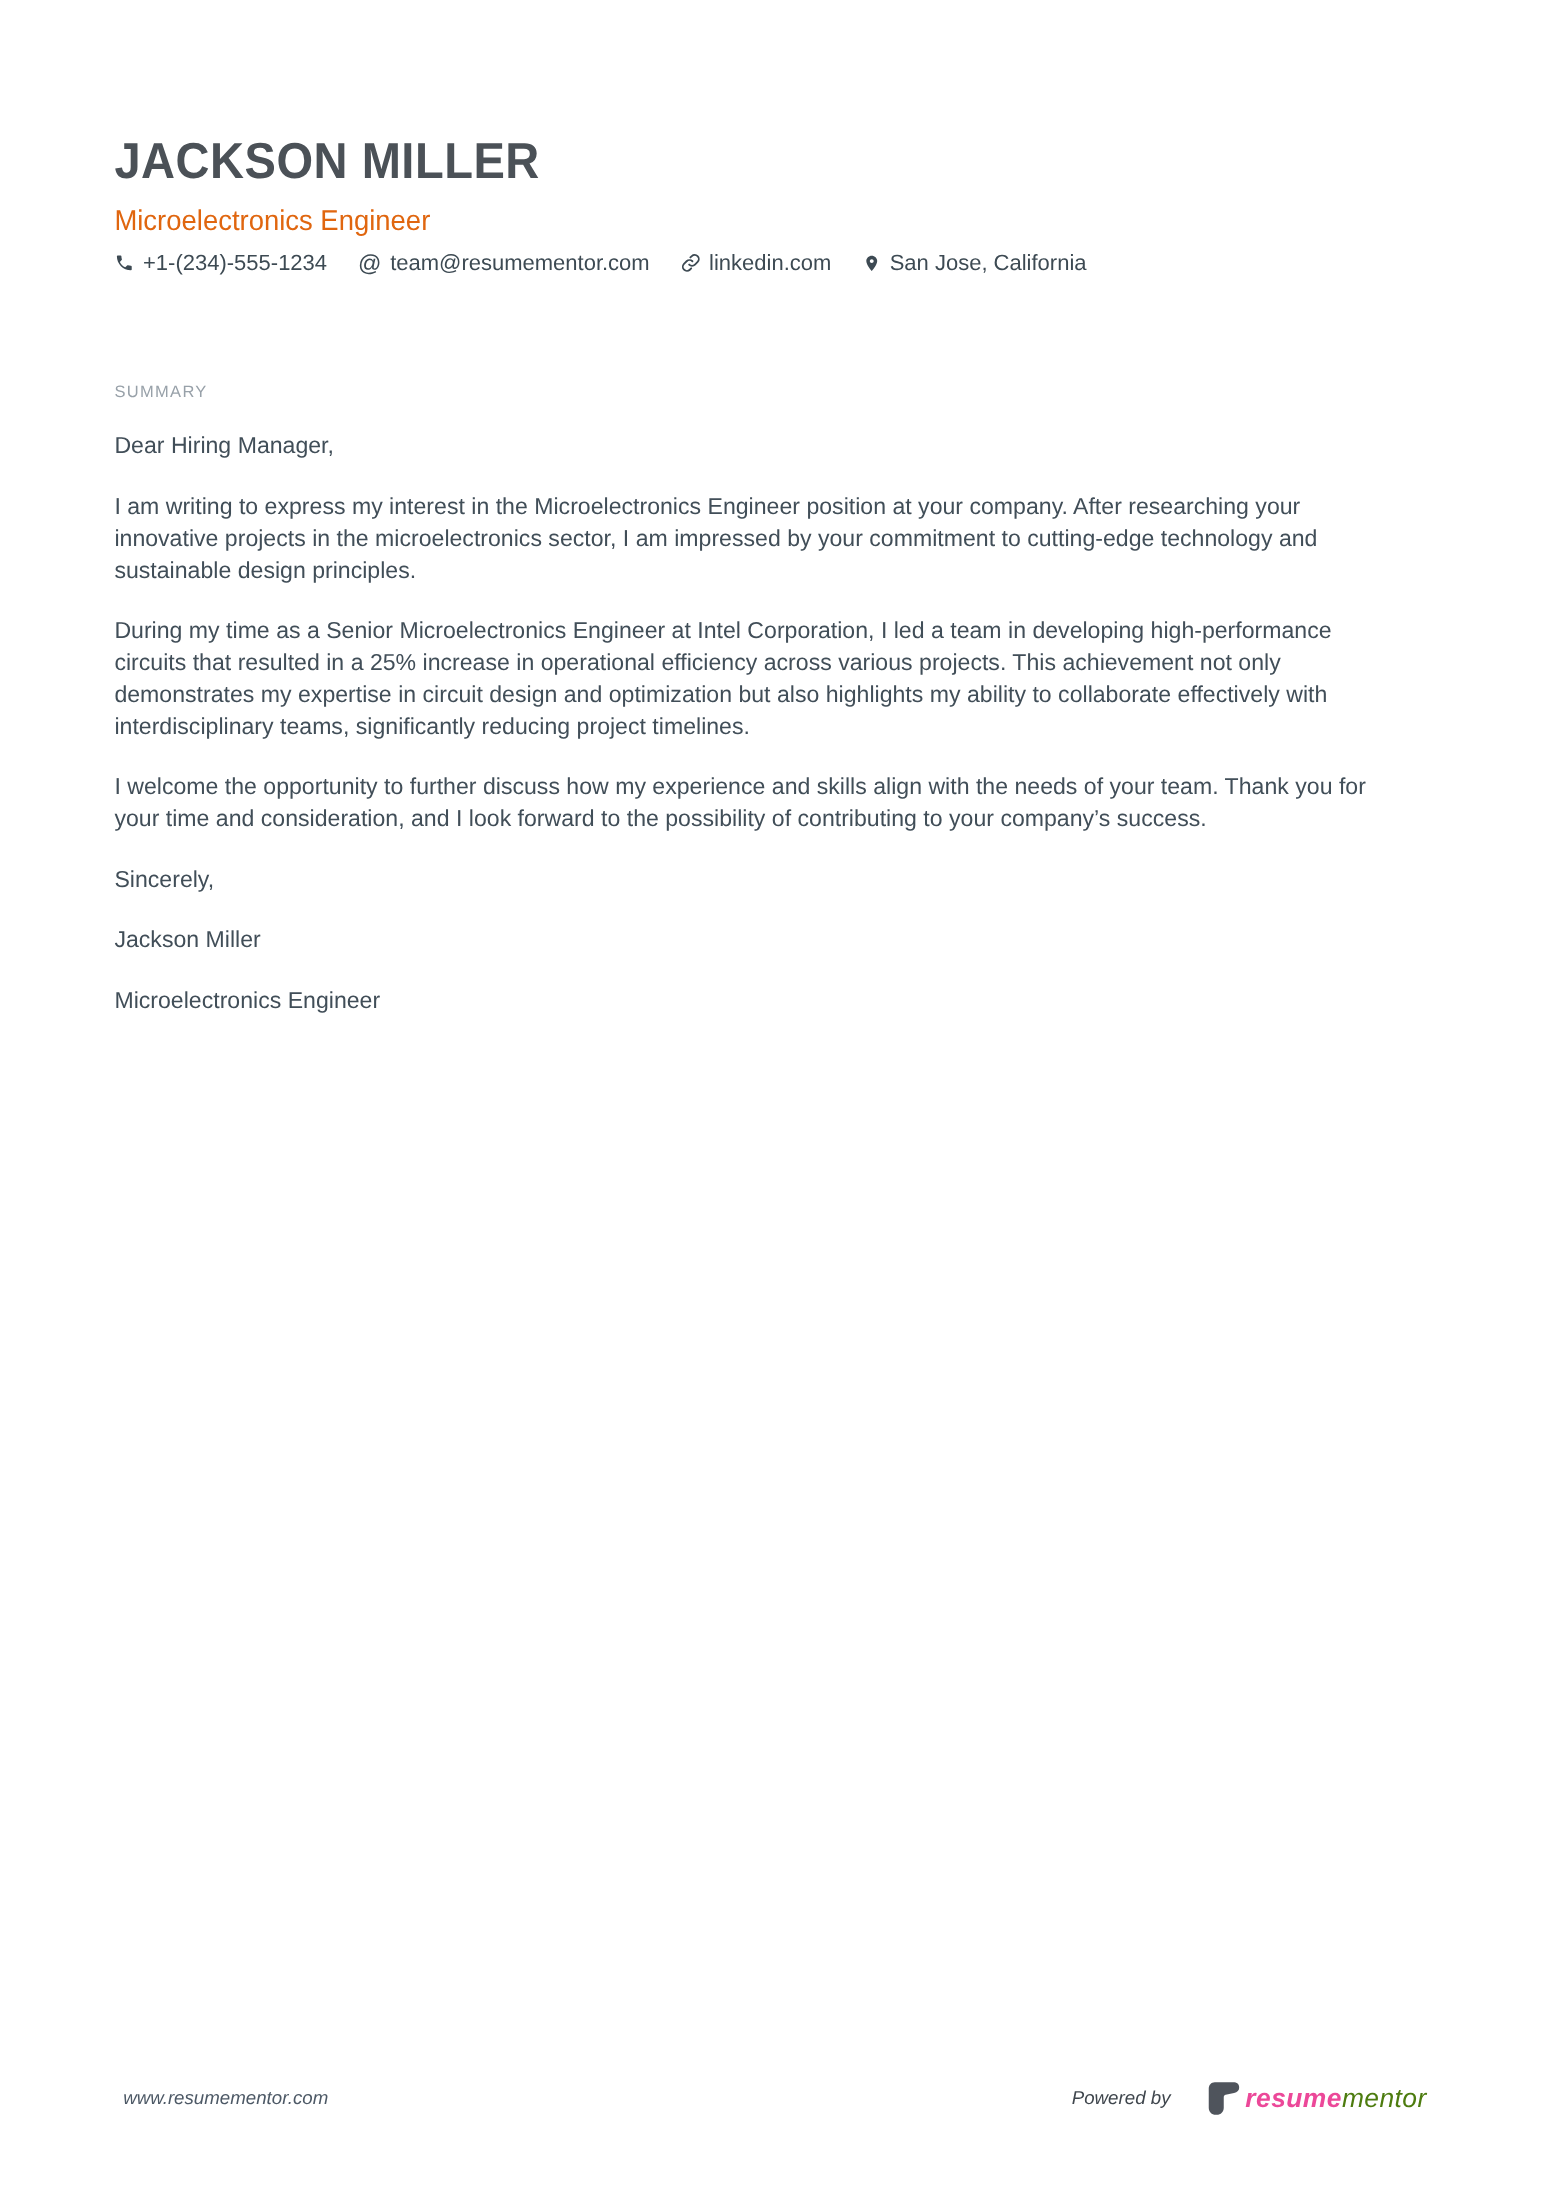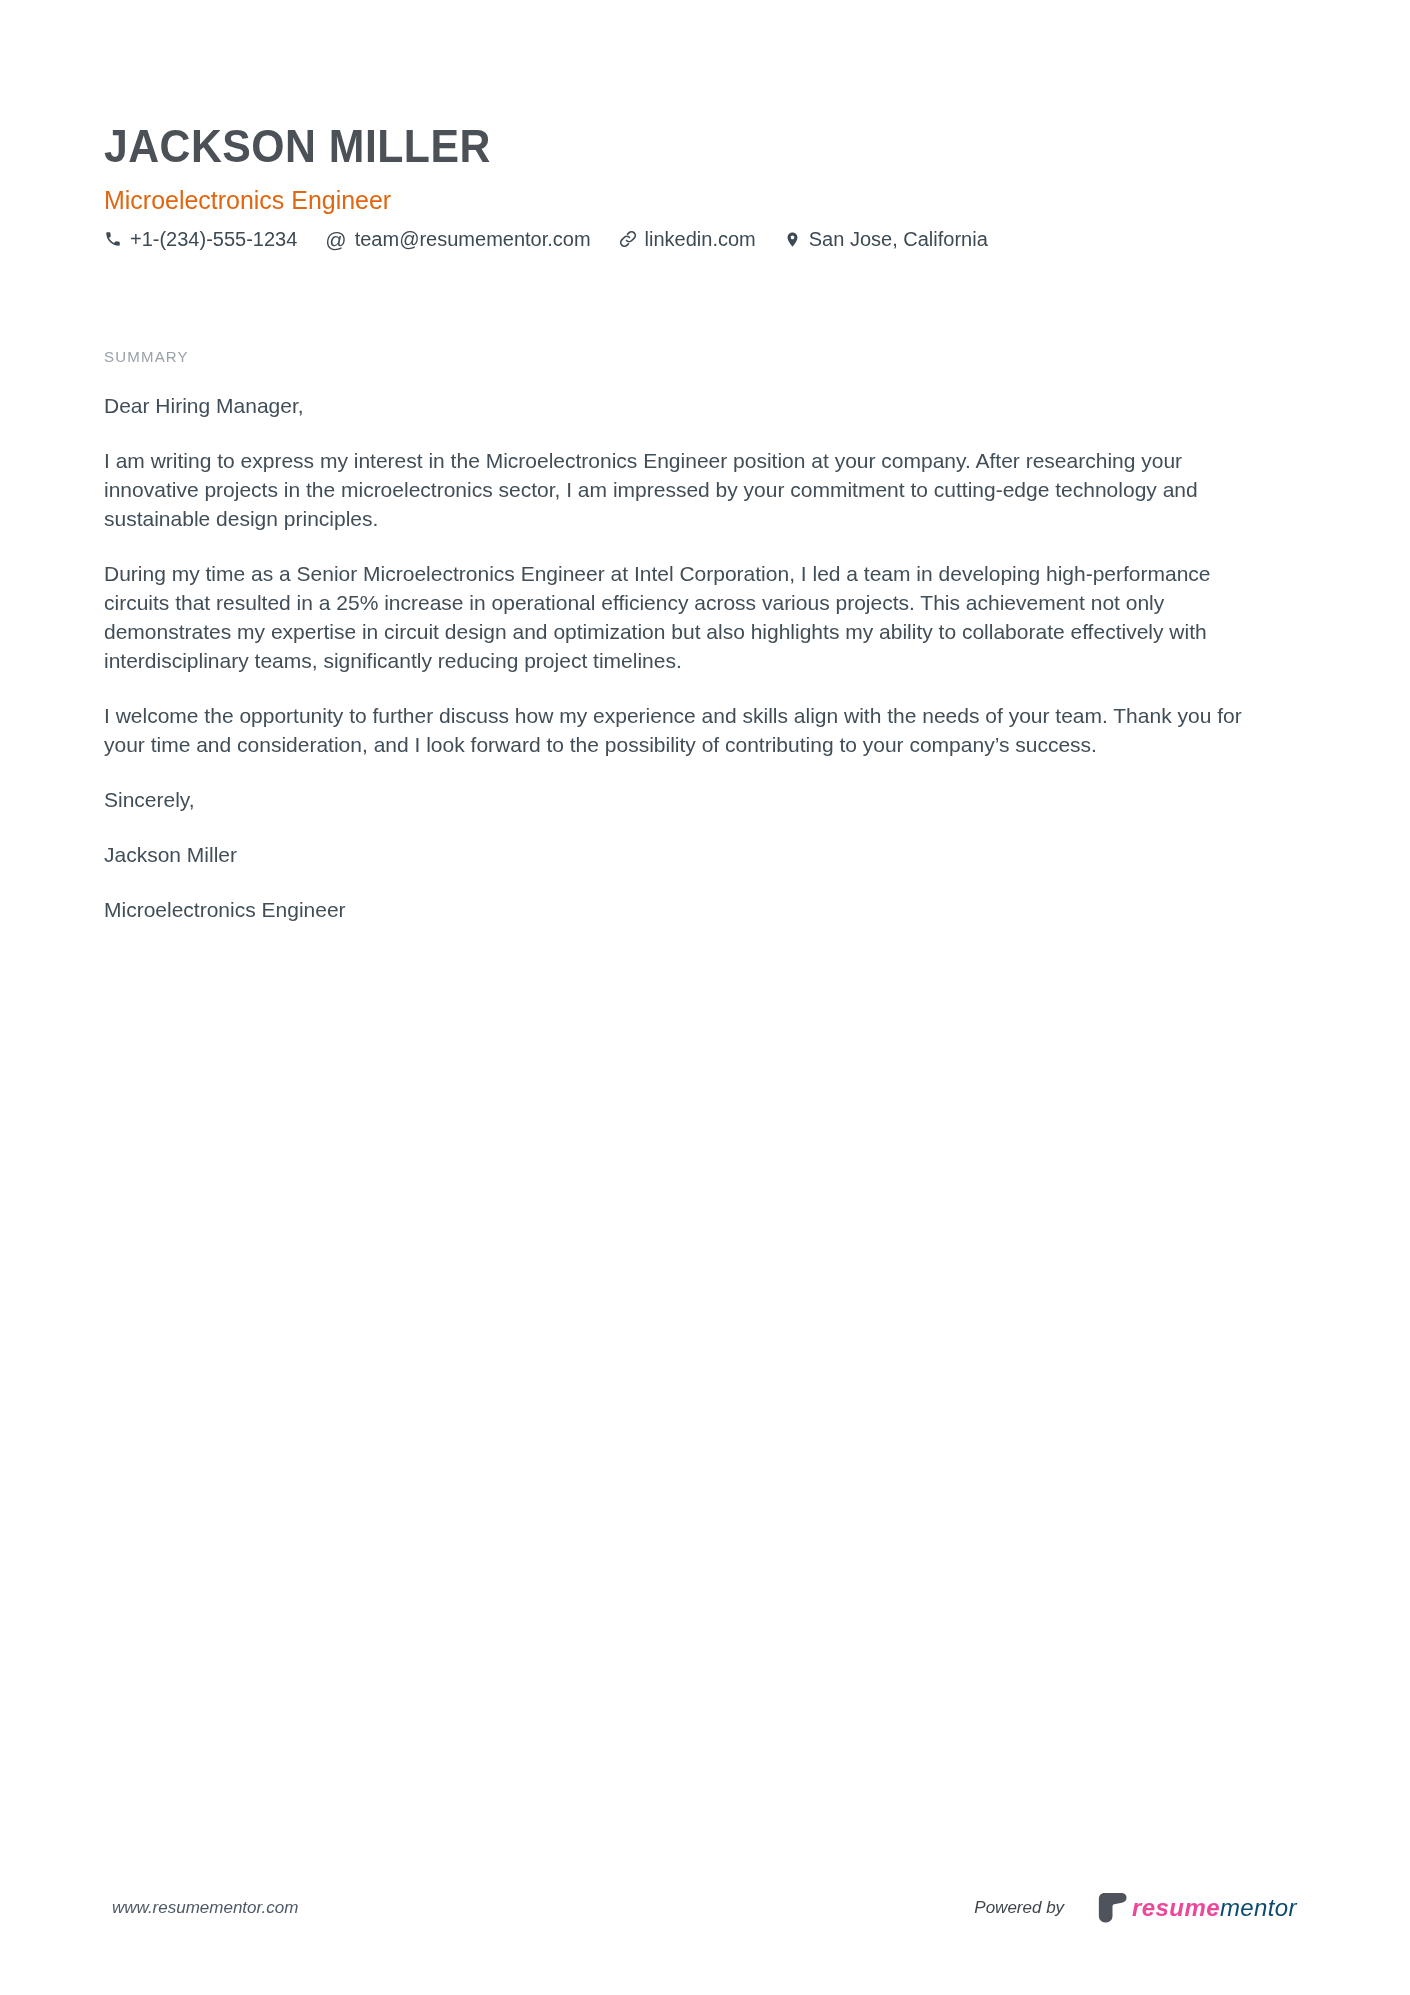--- a/index.html
+++ b/index.html
@@ -100,21 +100,21 @@
     align-items: center;
     gap: 5px;
   }
   .brand-mark svg { display: block; }
   .brand-word {
     font-size: 24px;
     letter-spacing: 0.4px;
     white-space: nowrap;
   }
   .brand-word .bold { font-weight: 700; color: #ec4899; }
-  .brand-word .light { font-weight: 500; color: #0c4a6e; }
+  .brand-word .light { font-weight: 500; color: #4d7c0f; }
 </style>
 </head>
 <body>
 
 <div class="page">
 
   <header>
     <h1 class="candidate-name">JACKSON MILLER</h1>
 
     <div class="job-title">Microelectronics Engineer</div>

